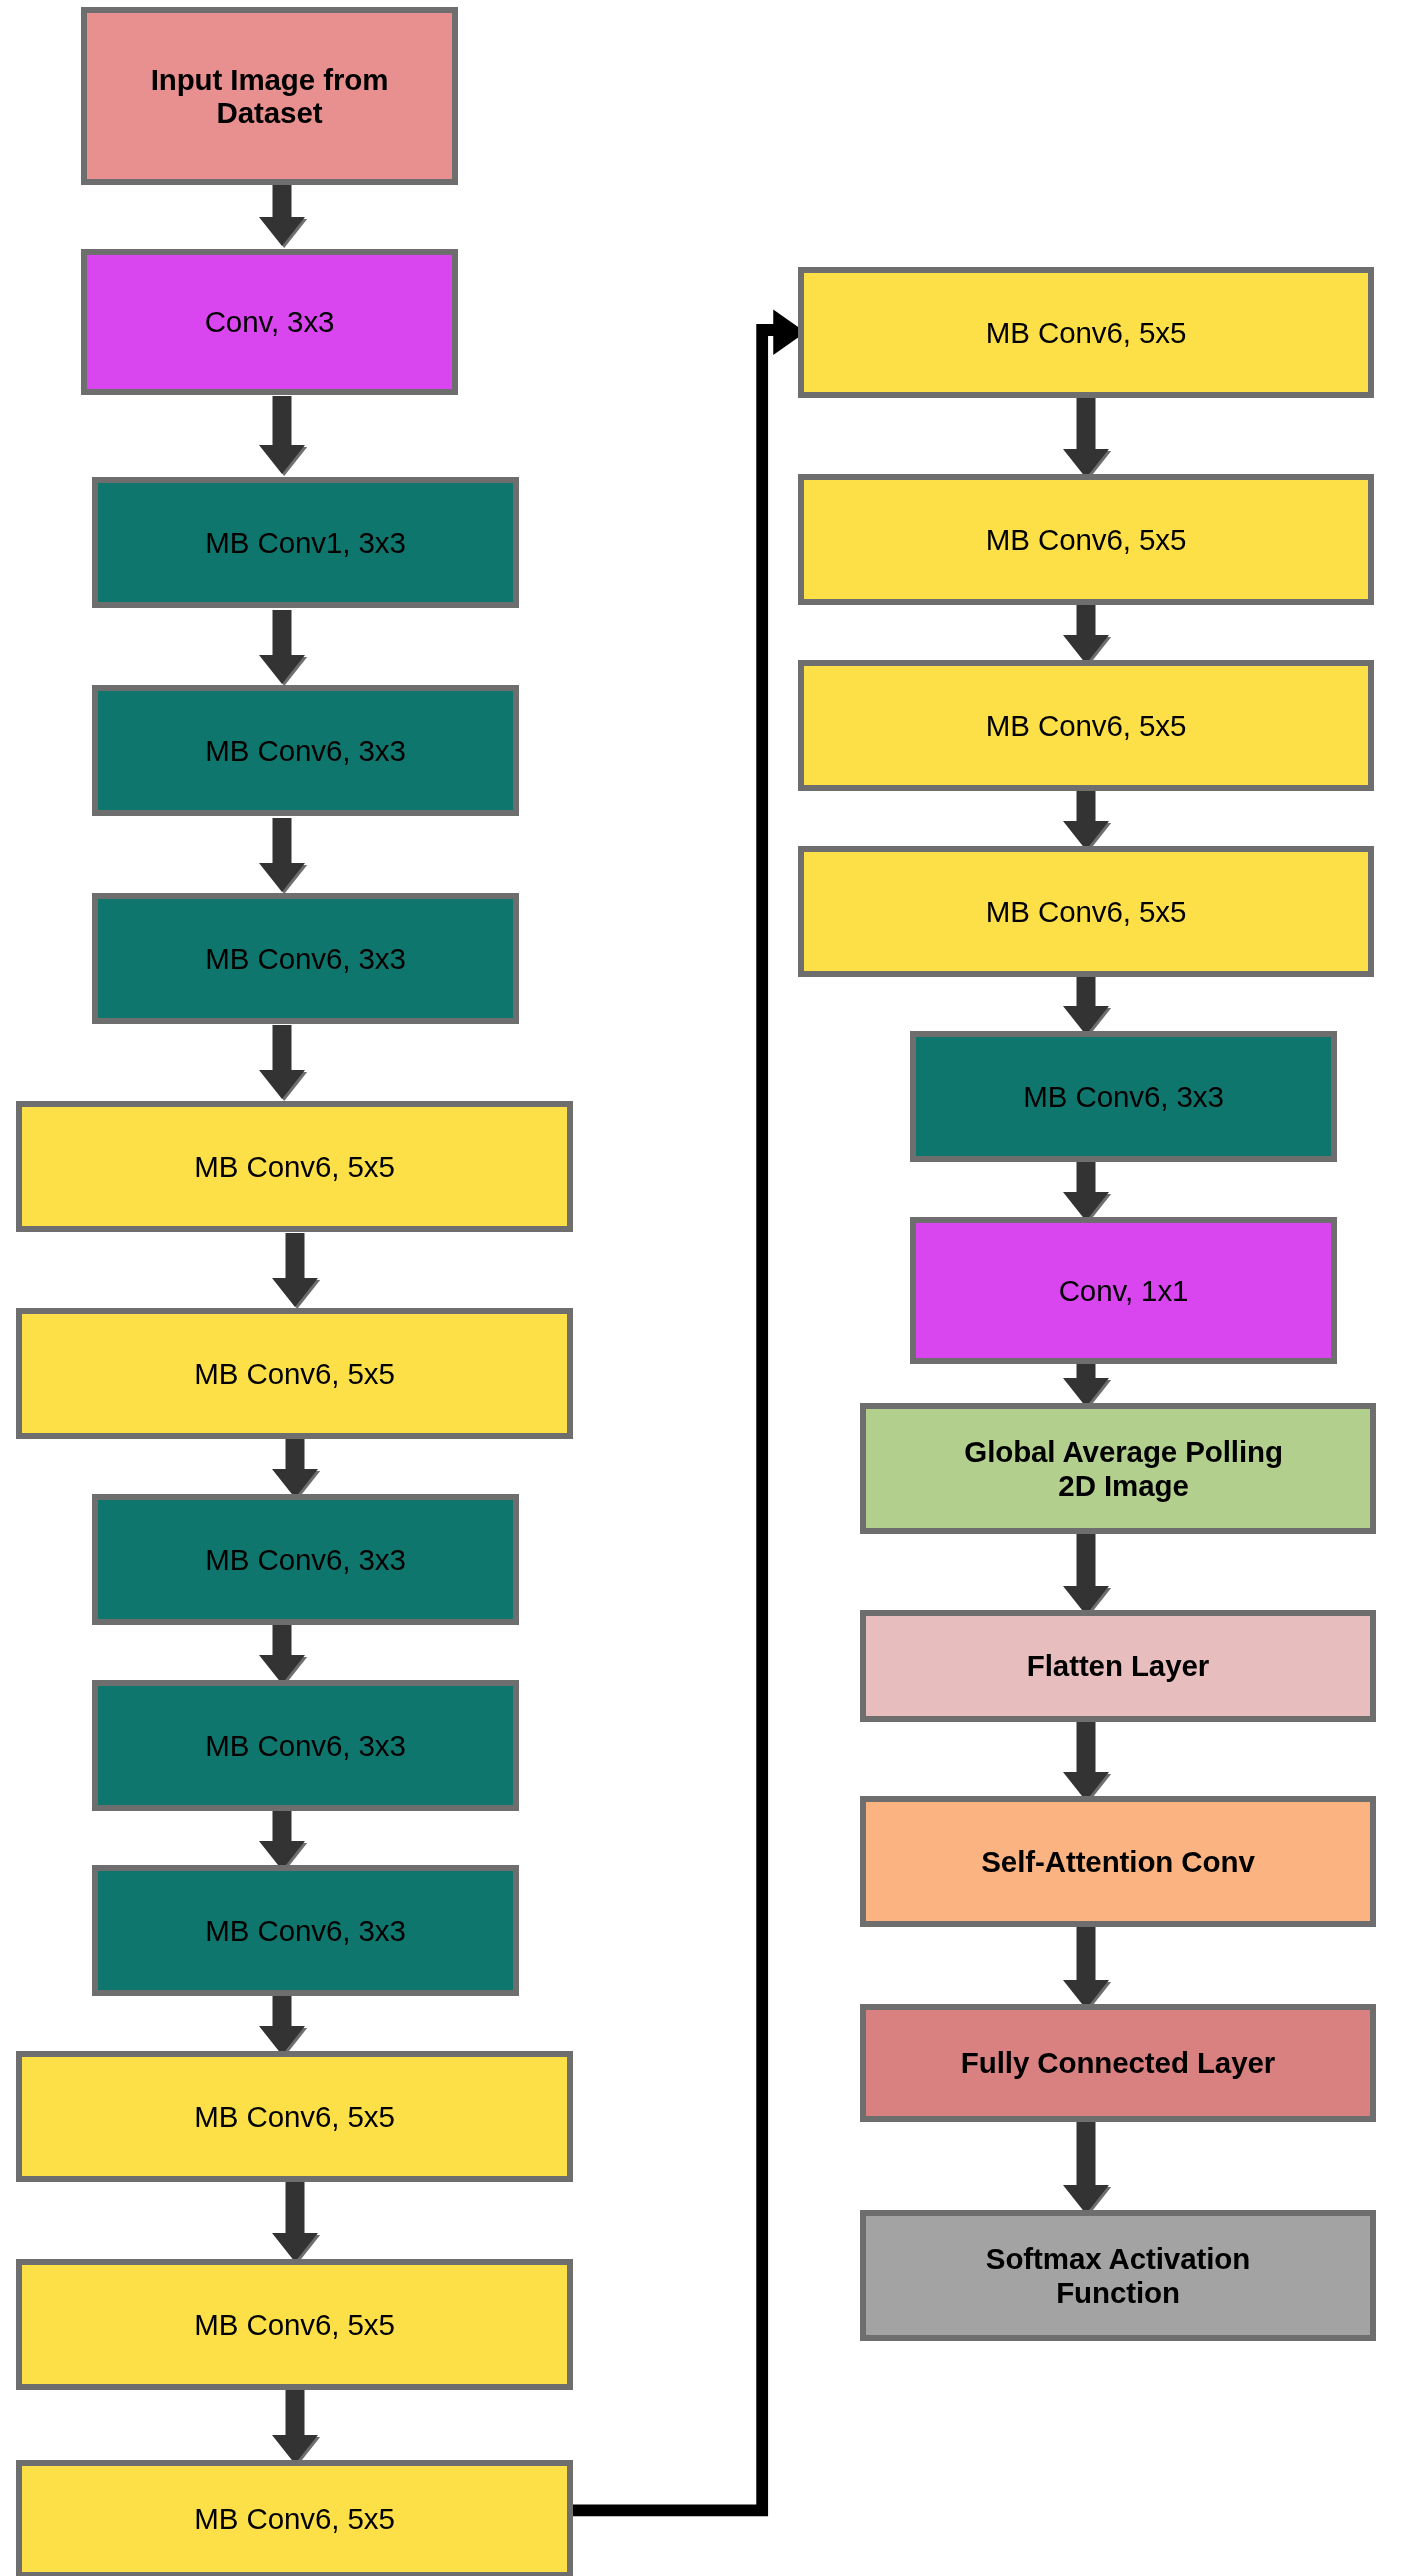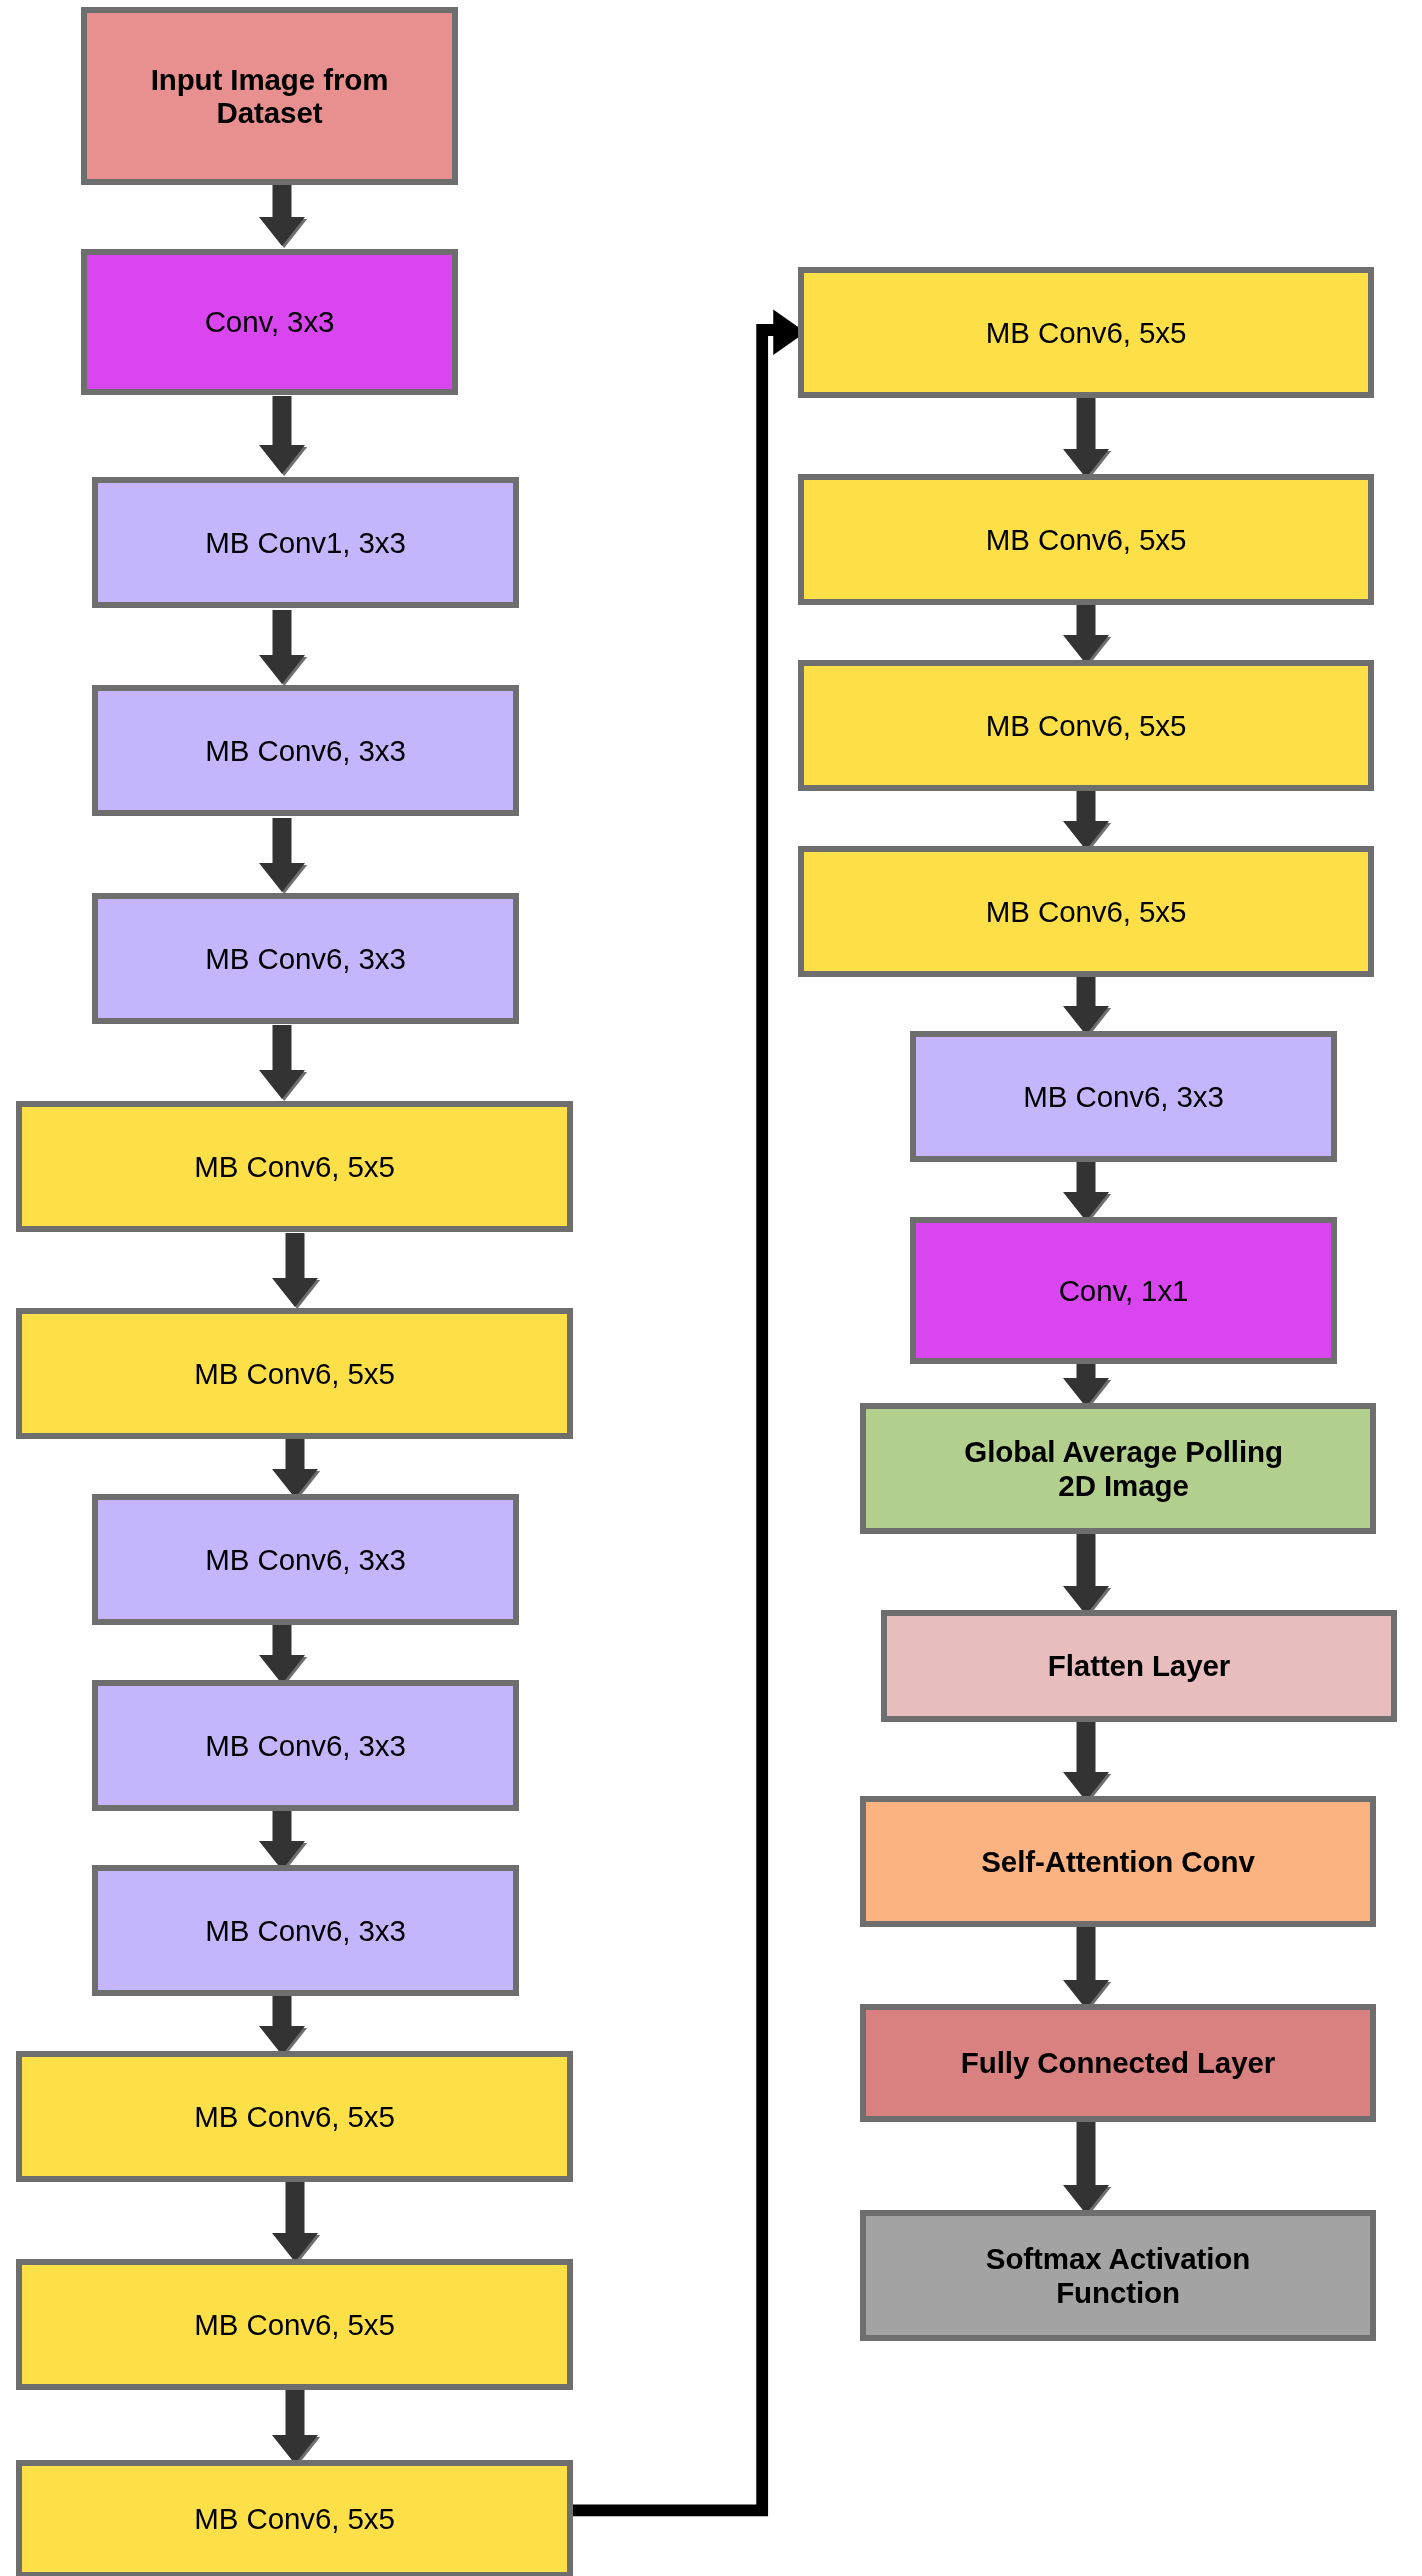--- a/index.html
+++ b/index.html
@@ -45,21 +45,21 @@
   }
   .node span { display: block; }
 
   
   .w-normal { font-weight: 400; font-size: 29.5px; }
   .w-bold   { font-weight: 700; font-size: 29.5px; }
 
   
   .fill-salmon   { background: #e8908f; }
   .fill-slate    { background: #d946ef; }
-  .fill-paleblue { background: #c4b5fd; }
+  .fill-paleblue { background: #0f766e; }
   .fill-skyblue  { background: #fde047; }
   .fill-green    { background: #b2cf8e; }
   .fill-pink     { background: #e8bdbd; }
   .fill-orange   { background: #fbb381; }
   .fill-red      { background: #d98080; }
   .fill-yellow   { background: #a3a3a3; }
 
   
   .arrow {
     position: absolute;
@@ -302,21 +302,21 @@
       <span>2D Image</span>
     </span>
   </div>
 
   <div class="arrow" style="left:1063px; top:1532px; width:46px; height:83px;">
     <div class="shaft" style="height:56px;"></div>
       <div class="head-shadow"></div>
       <div class="head"></div>
   </div>
 
-  <div class="node fill-pink w-bold" style="left:860px; top:1610px; width:516px; height:112px;margin-left:21px;">
+  <div class="node fill-pink w-bold" style="left:860px; top:1610px; width:516px; height:112px;">
     <span>Flatten Layer</span>
   </div>
 
   <div class="arrow" style="left:1063px; top:1721px; width:46px; height:80px;">
     <div class="shaft" style="height:53px;"></div>
       <div class="head-shadow"></div>
       <div class="head"></div>
   </div>
 
   <div class="node fill-orange w-bold" style="left:860px; top:1796px; width:516px; height:131px;">

